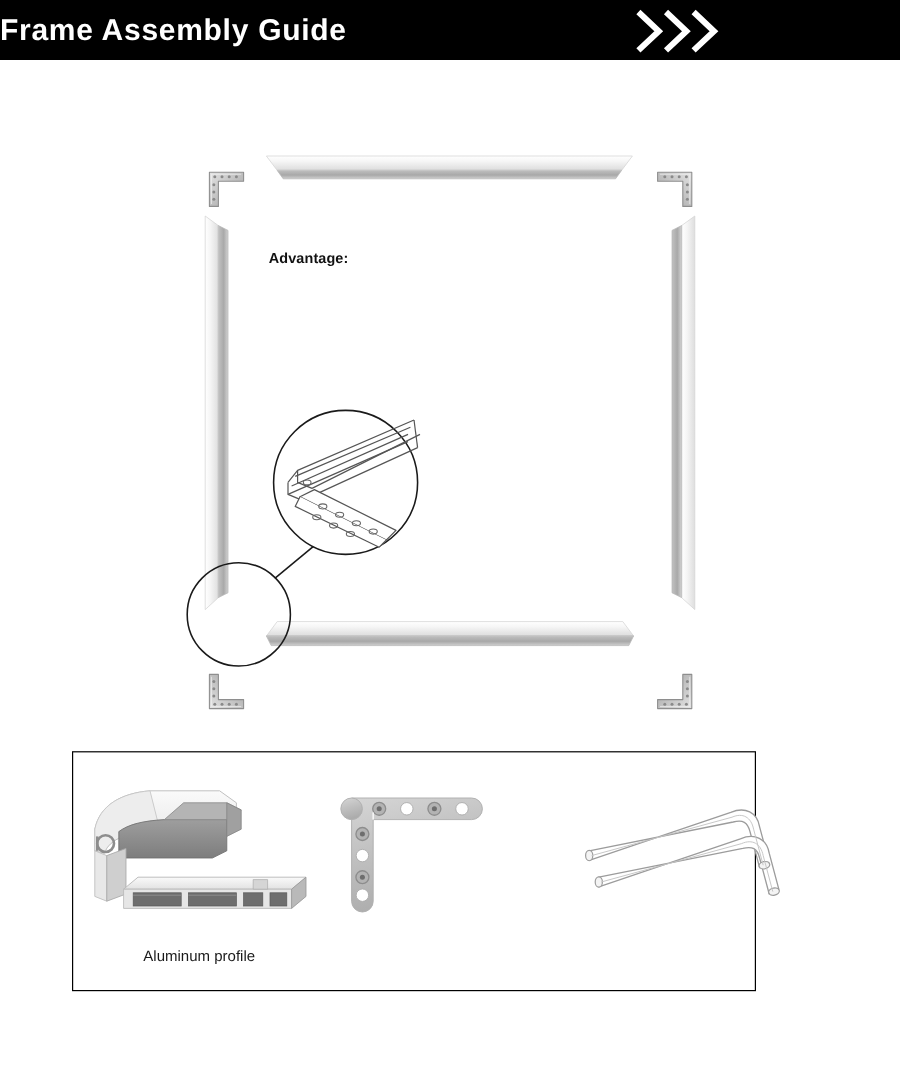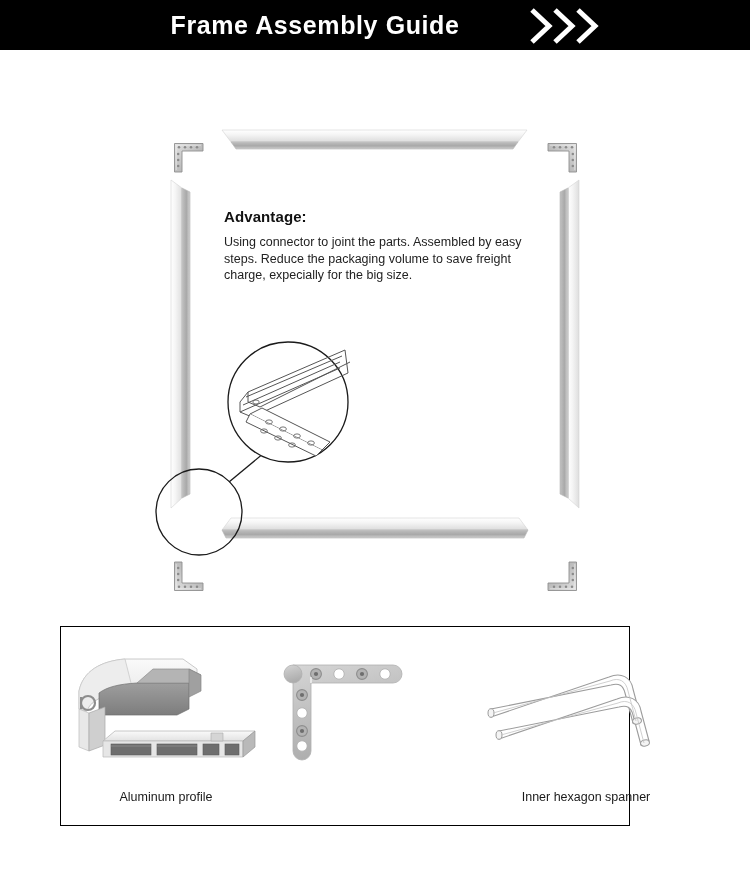--- a/index.html
+++ b/index.html
@@ -21,21 +21,21 @@
     position: absolute;
     left: 0; top: 0;
     width: 750px; height: 50px;
     background: #000000;
   }
   #header-title {
     position: absolute;
     left: 0; top: 0;
     width: 750px; height: 50px;
     line-height: 50px;
-    text-align: center;
+    text-align: left;
     padding-right: 120px;
     box-sizing: border-box;
     color: #ffffff;
     font-size: 25px;
     font-weight: bold;
     letter-spacing: 0.6px;
     white-space: nowrap;
   }
   #header-chevrons {
     position: absolute;
@@ -50,21 +50,21 @@
     width: 750px; height: 560px;
   }
 
   
   #advantage-block {
     position: absolute;
     left: 224px; top: 208px;
     width: 310px;
   }
   #advantage-heading {
-    font-size: 15px;
+    font-size: 12px;
     font-weight: bold;
     color: #111111;
     margin: 0 0 9px 0;
     letter-spacing: 0.1px;
   }
   #advantage-body {
     font-size: 12.5px;
     line-height: 16.5px;
     color: #222222;
     margin: 0;
@@ -244,21 +244,20 @@
           <ellipse cx="292" cy="395" rx="3.4" ry="2.1"></ellipse>
           <ellipse cx="256" cy="352" rx="3.2" ry="2.0"></ellipse>
         </g>
       </g>
     </g>
   </svg>
 </div>
 
 <div id="advantage-block">
   <p id="advantage-heading">Advantage:</p>
-  <p id="advantage-body">Using connector to joint the parts. Assembled by easy steps. Reduce the packaging volume to save freight charge, expecially for the big size.</p>
 </div>
 
 <div id="parts-panel">
 
   <div class="part-cell" id="part-cell-0">
     <div class="part-art">
       <svg width="210" height="120" viewBox="0 0 210 120" aria-hidden="true">
         <defs>
           <linearGradient id="pfTop" x1="0" y1="0" x2="0" y2="1">
             <stop offset="0%" stop-color="#fafafa"></stop>
@@ -372,18 +371,15 @@
           <ellipse cx="10" cy="66" rx="3" ry="4.3"></ellipse>
           <ellipse cx="18" cy="88" rx="3" ry="4.3"></ellipse>
         </g>
 
         <g fill="none" stroke="#c4c4c4" stroke-width="0.8">
           <path d="M12,66 L129,34 C138,30 145,34 147,44 L155,74"></path>
           <path d="M20,88 L137,56 C146,52 153,56 155,66 L163,96"></path>
         </g>
       </svg>
     </div>
-    <div class="part-label">
-      <span>Inner hexagon spanner</span>
-    </div>
   </div>
 
 </div>
 
 </body></html>

